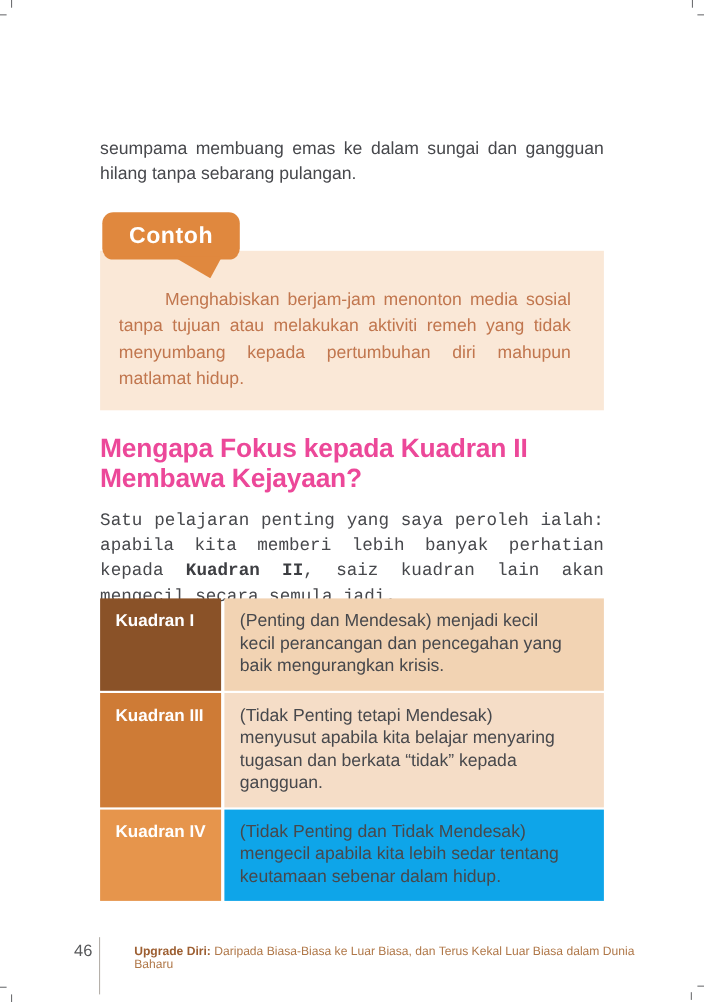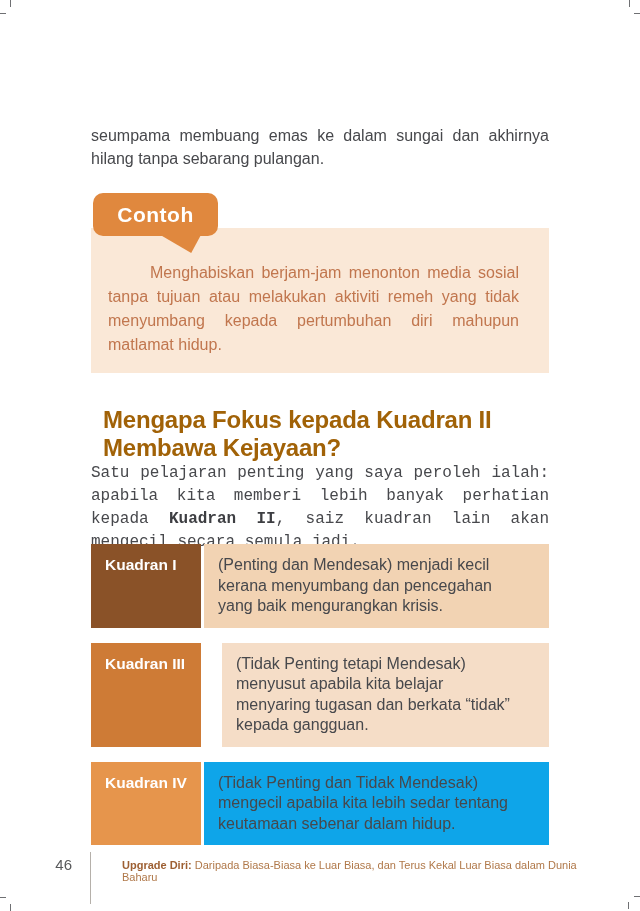--- a/index.html
+++ b/index.html
@@ -58,42 +58,42 @@
 
   .section-para{
     top:462px;
     font-size:16px;line-height:23px;color:#47484c;
     text-align:justify;
   }
   .section-para b{color:#3d3e42;}
 
   .quadrant-table{
     position:absolute;left:91px;top:544px;width:458px;
-    display:flex;flex-direction:column;gap:15px;
+    display:flex;flex-direction:column;gap:2px;
   }
   .q-row{display:flex;gap:3px;}
   .q-label{
     width:110px;flex:0 0 110px;
     box-sizing:border-box;
     padding:12px 0 0 14px;
     color:#ffffff;font-size:15.5px;font-weight:bold;
   }
   .q-text{
     flex:1;
     box-sizing:border-box;
     padding:11px 28px 11px 14px;
     font-size:16px;line-height:20.5px;color:#47484c;
   }
 
   .footer-divider{
     position:absolute;left:90px;top:852px;
     width:1px;height:52px;background:#b5b0aa;
   }
   .footer-pagenum{
-    position:absolute;left:40px;top:856px;width:32px;
+    position:absolute;left:52px;top:856px;width:32px;
     text-align:right;
     font-size:15px;color:#58595b;
   }
   .footer-title{
     position:absolute;left:122px;top:859px;width:470px;
     font-size:11px;color:#b07849;
   }
   .footer-title b{color:#9d5f32;}
 </style>
 </head>
@@ -103,44 +103,44 @@
 
   <div class="crop v" style="left:10px;top:0;"></div>
   <div class="crop h" style="left:0;top:13px;"></div>
   <div class="crop v" style="left:629px;top:0;"></div>
   <div class="crop h" style="left:634px;top:13px;"></div>
   <div class="crop h" style="left:0;top:897px;"></div>
   <div class="crop v" style="left:10px;top:904px;"></div>
   <div class="crop h" style="left:634px;top:896px;"></div>
   <div class="crop v" style="left:628px;top:902px;"></div>
 
-  <p class="content intro" style="position:absolute;margin:0;">seumpama membuang emas ke dalam sungai dan akhirnya hilang tanpa sebarang pulangan.</p>
+  <p class="content intro" style="position:absolute;margin:0;">seumpama membuang emas ke dalam sungai dan gangguan hilang tanpa sebarang pulangan.</p>
 
   <div class="contoh-badge" style="background: rgb(224, 136, 62);">
     <span>Contoh</span>
   </div>
   <div class="contoh-tail" style="background: rgb(224, 136, 62);"></div>
   <div class="contoh-box" style="background: rgb(250, 232, 215);">
     <span style="color: rgb(193, 118, 78); margin-left: 42px;">Menghabiskan berjam-jam menonton media sosial tanpa tujuan atau melakukan aktiviti remeh yang tidak menyumbang kepada pertumbuhan diri mahupun matlamat hidup.</span>
   </div>
 
-  <h2 class="content section-heading" style="position: absolute; margin: 12px; color: #a16207;">Mengapa Fokus kepada Kuadran II Membawa Kejayaan?</h2>
+  <h2 class="content section-heading" style="position: absolute; margin: 0px; color: #ec4899;">Mengapa Fokus kepada Kuadran II Membawa Kejayaan?</h2>
 
   <p class="content section-para" style="position:absolute;margin:0;font-family:Liberation Mono, monospace;"><span>Satu pelajaran penting yang saya peroleh ialah: apabila kita memberi lebih banyak perhatian kepada </span><b>Kuadran II</b><span>, saiz kuadran lain akan mengecil secara semula jadi.</span></p>
 
   <div class="quadrant-table">
 
     <div class="q-row">
       <div class="q-label" style="background: rgb(138, 82, 40);">Kuadran I</div>
-      <div class="q-text" style="background: rgb(242, 211, 179);">(Penting dan Mendesak) menjadi kecil kerana menyumbang dan pencegahan yang baik mengurangkan krisis.</div>
+      <div class="q-text" style="background: rgb(242, 211, 179);">(Penting dan Mendesak) menjadi kecil kecil perancangan dan pencegahan yang baik mengurangkan krisis.</div>
     </div>
 
     <div class="q-row">
       <div class="q-label" style="background: rgb(206, 123, 54);">Kuadran III</div>
-      <div class="q-text" style="background: rgb(245, 221, 199); margin-left: 18px;">(Tidak Penting tetapi Mendesak) menyusut apabila kita belajar menyaring tugasan dan berkata “tidak” kepada gangguan.</div>
+      <div class="q-text" style="background: rgb(245, 221, 199);">(Tidak Penting tetapi Mendesak) menyusut apabila kita belajar menyaring tugasan dan berkata “tidak” kepada gangguan.</div>
     </div>
 
     <div class="q-row">
       <div class="q-label" style="background: rgb(230, 149, 76);">Kuadran IV</div>
       <div class="q-text" style="background: #0ea5e9;">(Tidak Penting dan Tidak Mendesak) mengecil apabila kita lebih sedar tentang keutamaan sebenar dalam hidup.</div>
     </div>
 
   </div>
 
   <div class="footer-pagenum">46</div>

